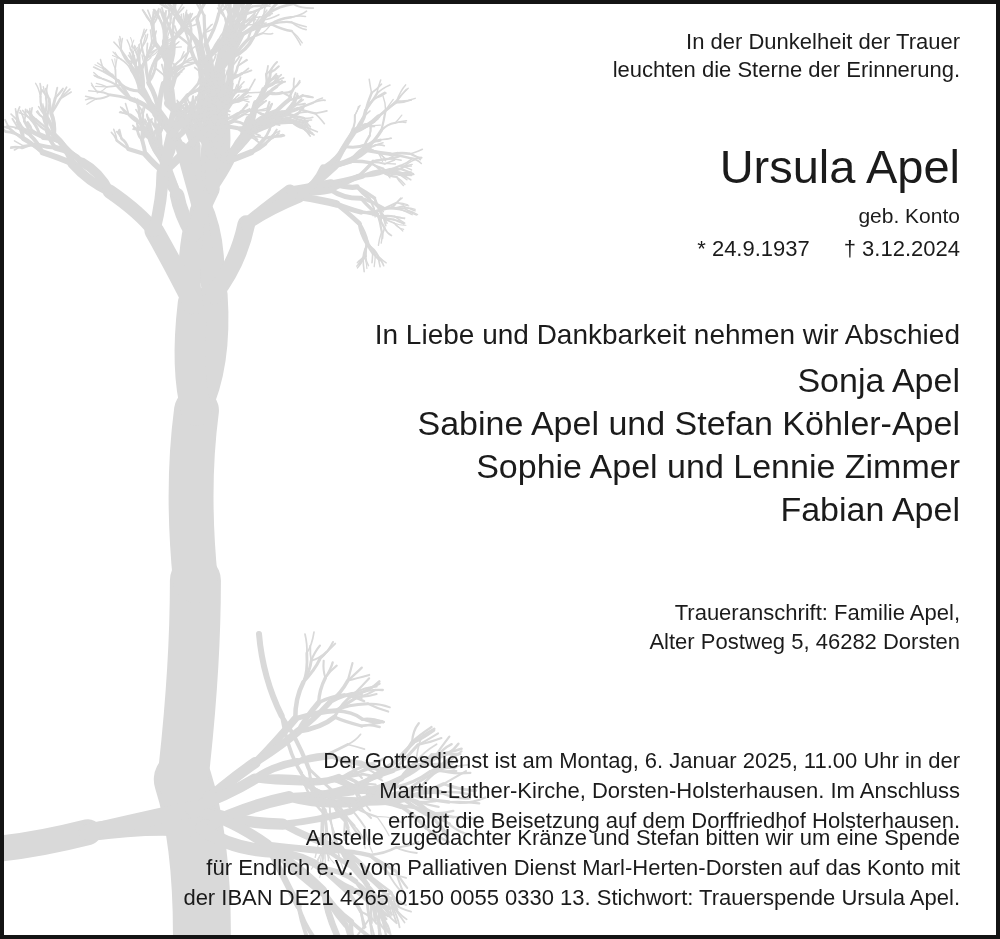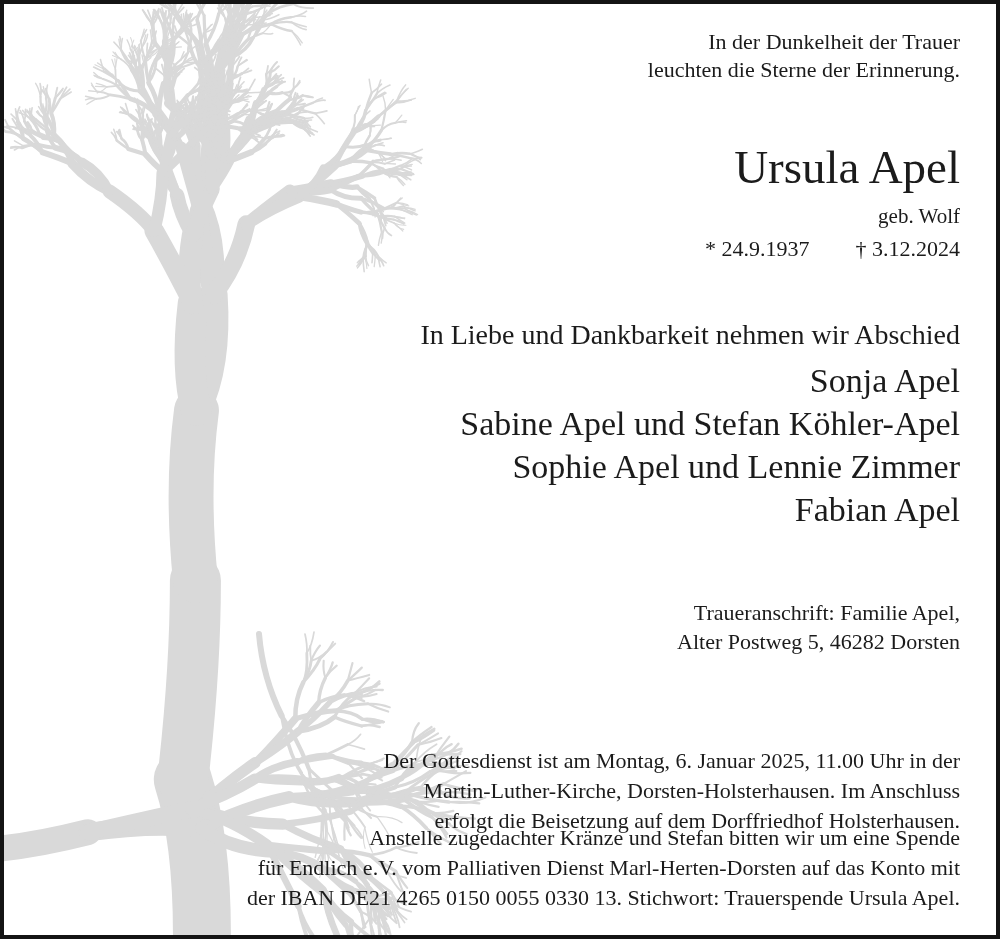--- a/index.html
+++ b/index.html
@@ -4,36 +4,36 @@
 <style>
   html, body { margin: 0; padding: 0; background: #ffffff; }
   .page {
     position: relative;
     width: 1000px;
     height: 939px;
     box-sizing: border-box;
     background: #ffffff;
     border: 4px solid #141414;
     overflow: hidden;
-    font-family: Liberation Serif, serif;
+    font-family: Liberation Sans, sans-serif;
     color: #1b1b1b;
   }
   .tree-wrap {
     position: absolute;
     left: 0; top: 0;
     width: 560px; height: 931px;
     overflow: hidden;
     pointer-events: none;
   }
   .txt { position: absolute; right: 36px; text-align: right; white-space: nowrap; }
   .quote    { top: 24px;  font-size: 22px; line-height: 28px; }
   .name     { top: 134px; font-size: 47px; line-height: 58px; }
   .maiden   { top: 199px; font-size: 21px; line-height: 26px; }
   .dates    { top: 231px; font-size: 22px; line-height: 28px; }
-  .dates .birth { margin-right: 46px; }
+  .dates .birth { margin-right: 34px; }
   .intro    { top: 316px; font-size: 28px; line-height: 30px; }
   .mourners { top: 355px; font-size: 34px; line-height: 43px; }
   .address  { top: 594px; font-size: 22px; line-height: 29px; }
   .service  { top: 706px; font-size: 22px; line-height: 30px; margin-top: 36px; }
   .donation { top: 819px; font-size: 22px; line-height: 30px; }
 </style>
 </head>
 <body>
 
 <div class="page">
@@ -1772,21 +1772,21 @@
       </svg>
   </div>
 
   <div class="txt quote">
     <div>In der Dunkelheit der Trauer</div>
     <div>leuchten die Sterne der Erinnerung.</div>
   </div>
 
   <div class="txt name">Ursula Apel</div>
 
-  <div class="txt maiden">geb. Wolf</div>
+  <div class="txt maiden">geb. Konto</div>
 
   <div class="txt dates">
     <span class="birth">* 24.9.1937</span><span>† 3.12.2024</span>
   </div>
 
   <div class="txt intro">In Liebe und Dankbarkeit nehmen wir Abschied</div>
 
   <div class="txt mourners">
     <div>Sonja Apel</div>
     <div>Sabine Apel und Stefan Köhler-Apel</div>

